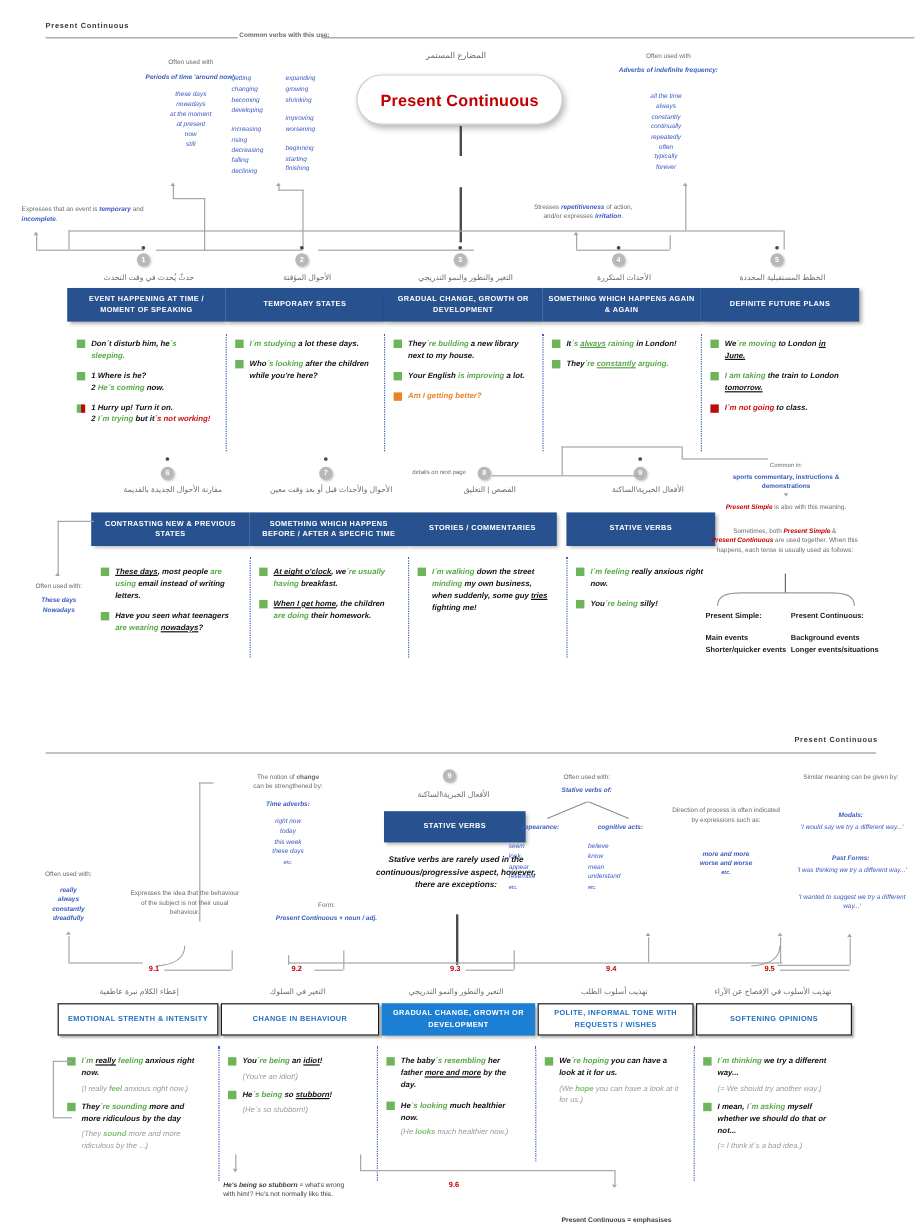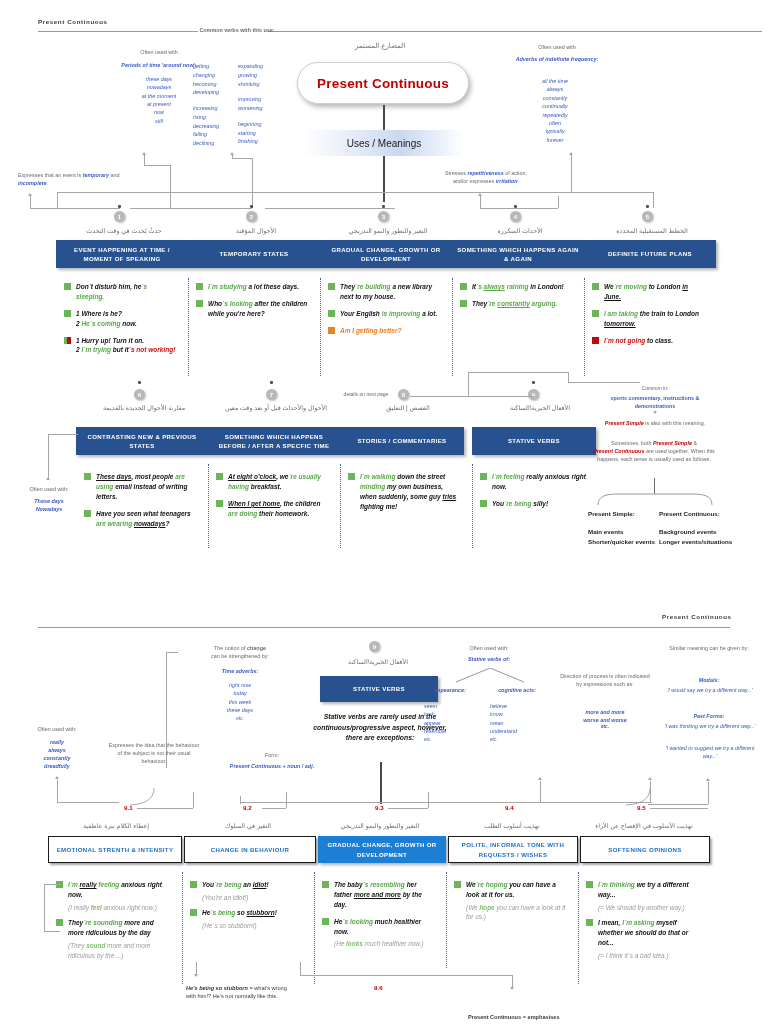--- a/index.html
+++ b/index.html
@@ -187,23 +187,20 @@
   <div class="abs hdr-running" style="left:38px; top:18px;">Present Continuous</div>
   <div class="abs rule" style="left:38px; top:31px; width:160px;"></div>
   <div class="abs rule" style="left:268px; top:31px; width:494px;"></div>
 
   <div class="abs arabic" style="left:310px; top:42px; width:140px; font-size:7px;">المضارع المستمر</div>
 
   <div class="abs" id="title-pill" style="left:297px; top:62px;">
     <span>Present Continuous</span>
   </div>
   <div class="abs vline-dark" style="left:383px; top:105px; height:25px;"></div>
-  <div class="abs" id="uses-band" style="left:304px; top:130px;">
-    <span>Uses / Meanings</span>
-  </div>
   <div class="abs vline-dark" style="left:383px; top:156px; height:46px;"></div>
 
   <div class="abs" style="left:120px; top:49px; width:78px;">
     <div class="note-gray">Often used with</div>
     <div class="note-blue-b" style="margin-top:4px;">Periods of time 'around now':</div>
     <div class="note-blue" style="margin-top:6px;">
       <div>these days</div>
       <div>nowadays</div>
       <div>at the moment</div>
       <div>at present</div>

